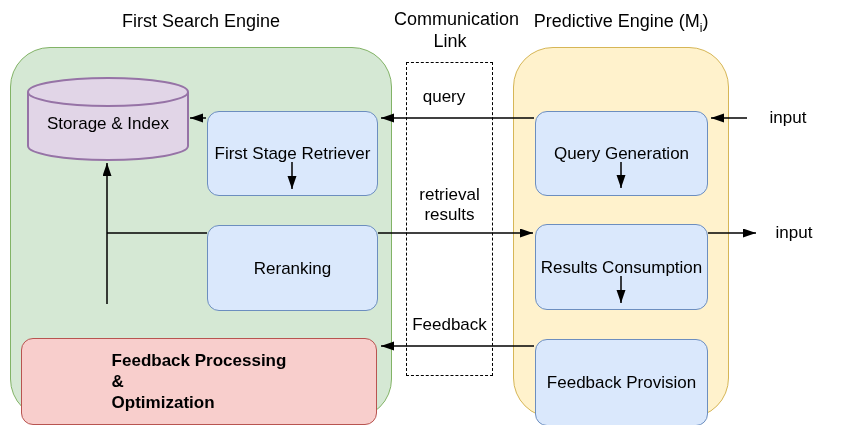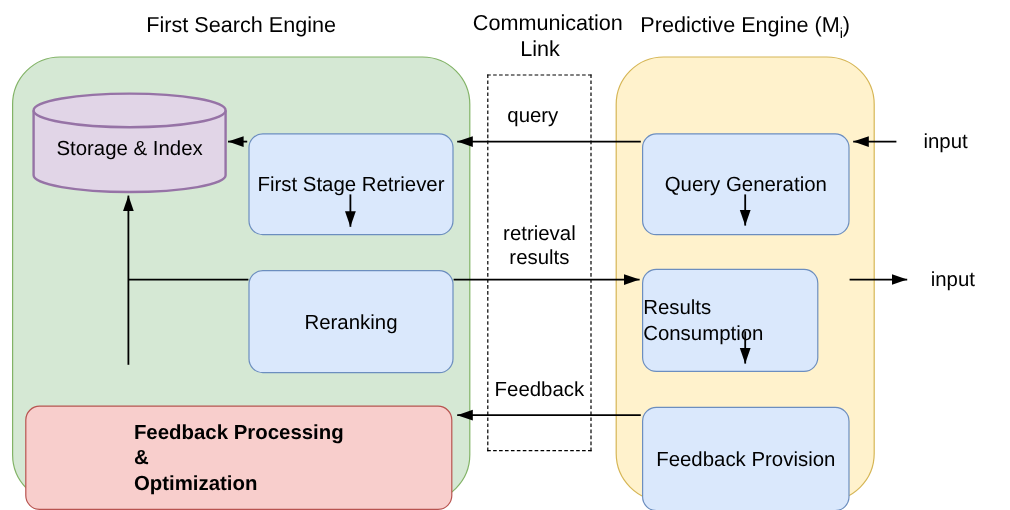--- a/index.html
+++ b/index.html
@@ -104,21 +104,21 @@
       <div>Feedback Processing</div>
       <div>&amp;</div>
       <div>Optimization</div>
     </div>
   </div>
 
   <div class="node blue" style="left:535px; top:77px; width:173px; height:85px;">
     <span>Query Generation</span>
   </div>
 
-  <div class="node blue" style="left:535px; top:190px; width:147px; height:86px;">
+  <div class="node blue" style="left:535px; top:190px; width:173px; height:86px;">
     <span>Results Consumption</span>
   </div>
 
   <div class="node blue" style="left:535px; top:305px; width:173px; height:87px;">
     <span>Feedback Provision</span>
   </div>
 
   <div class="lbl" style="left:406px; top:87px; width:76px;">query</div>
 
   <div class="lbl block" style="left:406px; top:185px; width:87px;">

